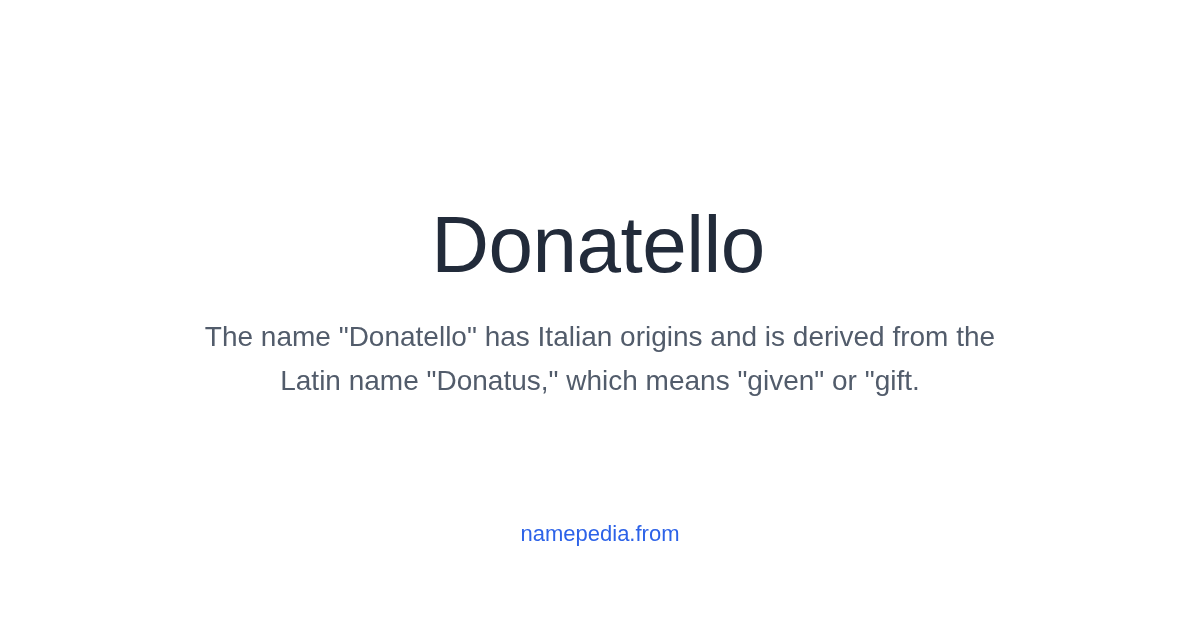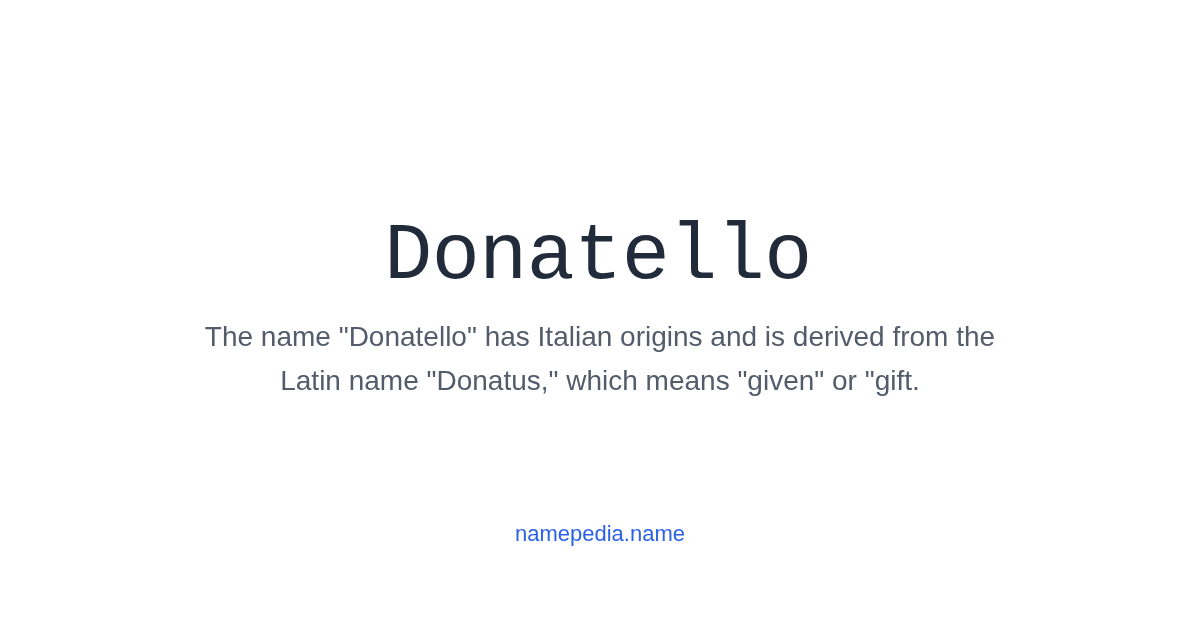--- a/index.html
+++ b/index.html
@@ -17,23 +17,23 @@
     width: 1200px;
     height: 630px;
     box-sizing: border-box;
     display: flex;
     flex-direction: column;
     align-items: center;
     background: #ffffff;
     position: relative;
   }
   .name-title {
-    margin: 12px;
+    margin: 0;
     padding: 0;
-    font-family: Liberation Mono, monospace;
+    font-family: Liberation Sans, sans-serif;
     font-weight: 400;
     font-size: 80px;
     line-height: 1;
     letter-spacing: -0.5px;
     color: #222b3a;
     text-align: center;
     position: absolute;
     top: 205px;
     left: 0;
     right: 4px;
@@ -69,15 +69,15 @@
 </style>
 </head>
 <body>
 
 <div class="card">
 
   <h1 class="name-title">Donatello</h1>
 
   <p class="description">The name "Donatello" has Italian origins and is derived from the Latin name "Donatus," which means "given" or "gift.</p>
 
-  <a class="site-link">namepedia.name</a>
+  <a class="site-link">namepedia.from</a>
 
 </div>
 
 </body></html>

